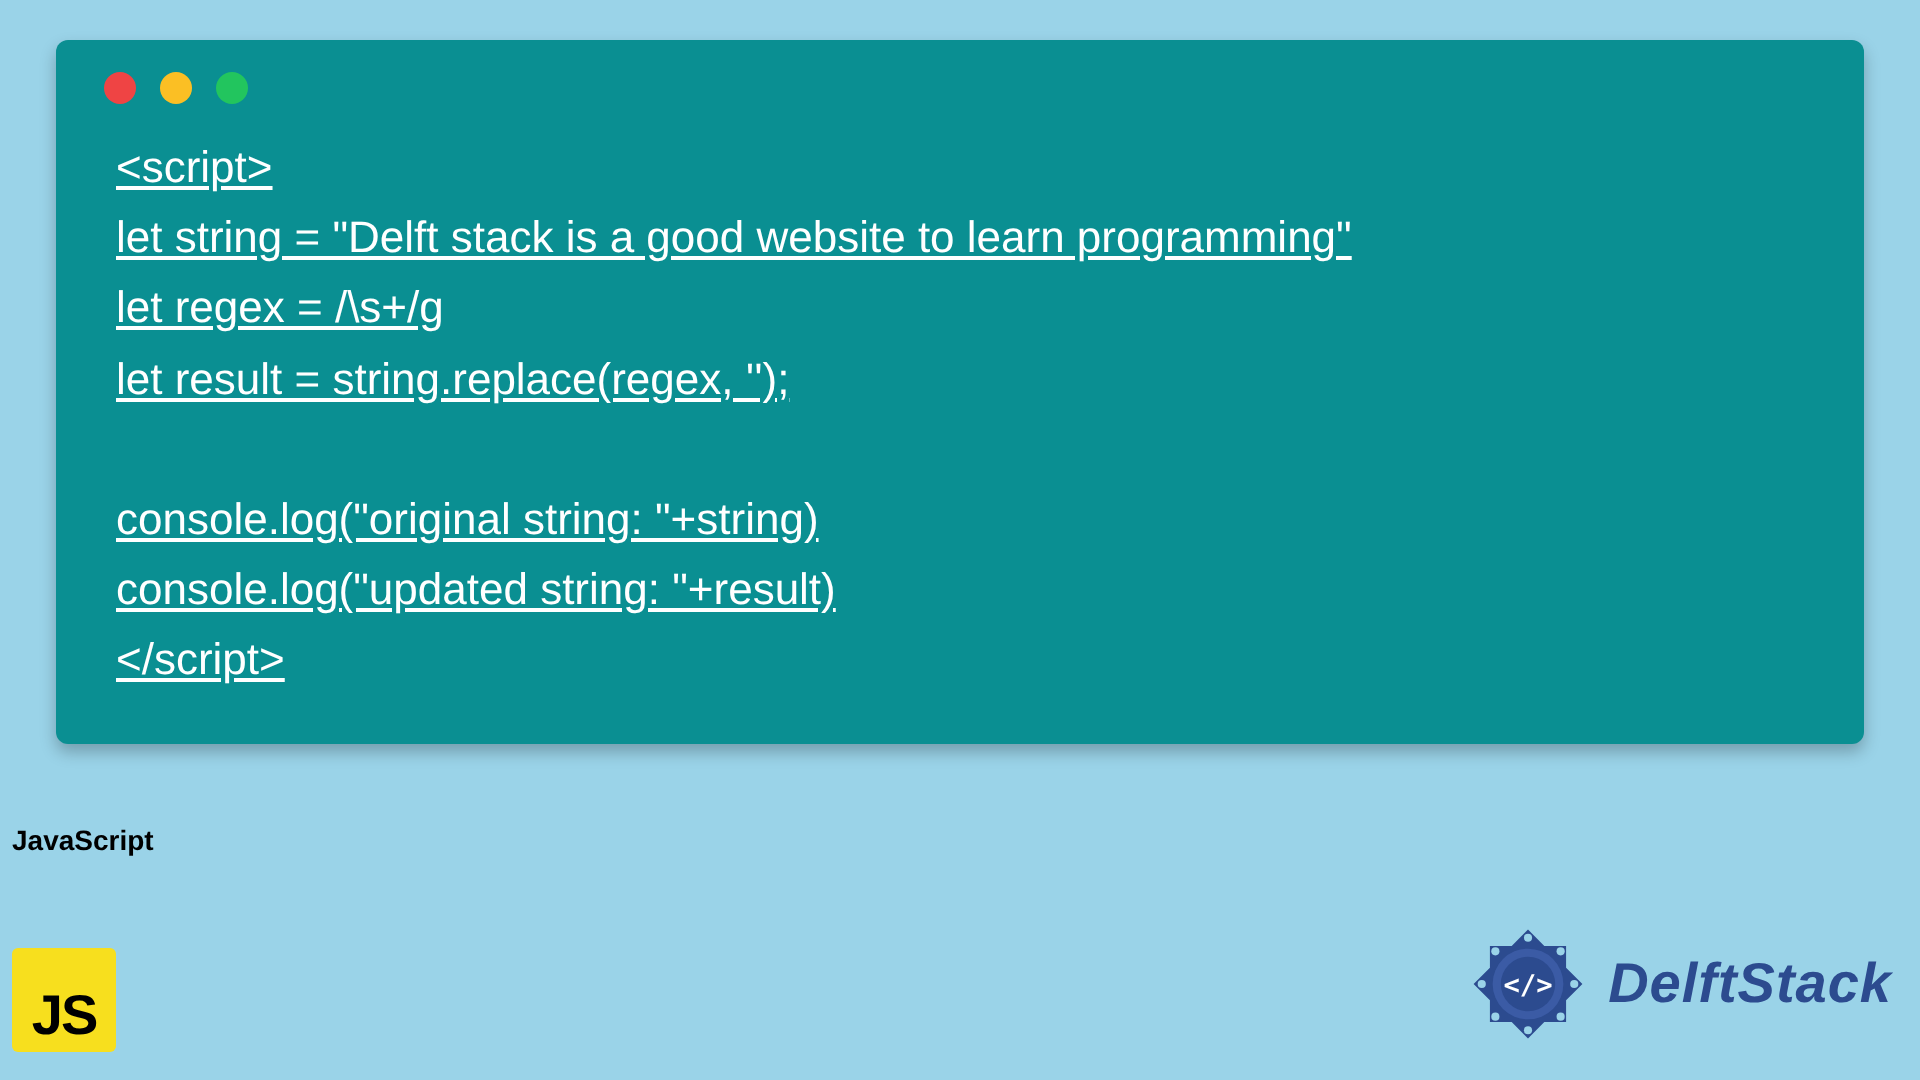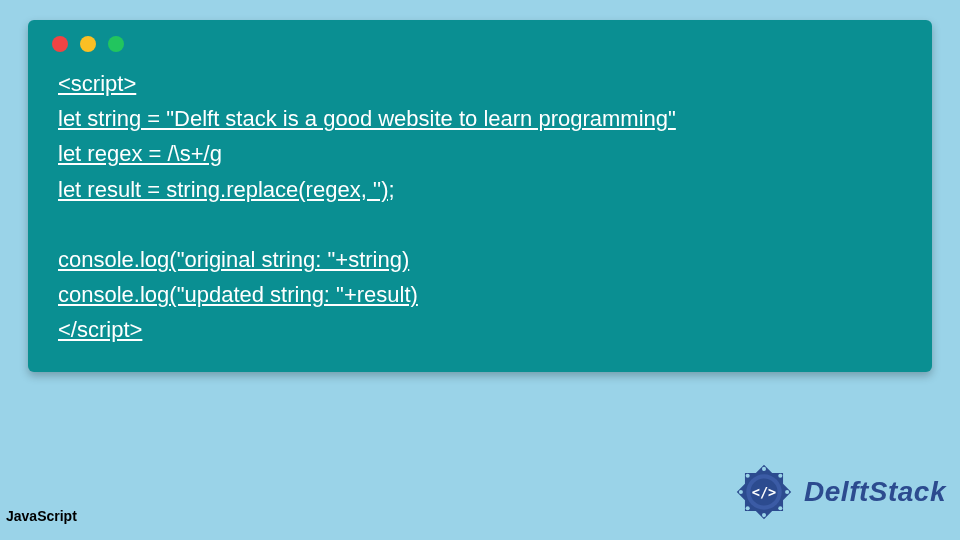--- a/index.html
+++ b/index.html
@@ -113,20 +113,23 @@
 let result = string.replace(regex, '');
 
 console.log("original string: "+string)
 console.log("updated string: "+result)
 &lt;/script&gt;</div>
 </div>
 
 <div class="footer">
   <div class="js-badge">
     <span class="js-label">JavaScript</span>
+    <div class="js-logo">
+      <span class="letters">JS</span>
+    </div>
   </div>
   <div class="delft-brand">
     <svg width="68" height="68" viewBox="0 0 100 100">
       <g transform="translate(50,50)">
         <polygon points="0,-40 12,-28 28,-28 28,-12 40,0 28,12 28,28 12,28 0,40 -12,28 -28,28 -28,12 -40,0 -28,-12 -28,-28 -12,-28" fill="#2c4b8f"></polygon>
         <circle r="26" fill="#3b5ba5"></circle>
         <circle r="20" fill="#2c4b8f"></circle>
         <text x="0" y="7" text-anchor="middle" fill="#fff" font-size="20" font-family="monospace" font-weight="bold">&lt;/&gt;</text>
         <circle cx="0" cy="-34" r="3" fill="#9ad3e8"></circle>
         <circle cx="24" cy="-24" r="3" fill="#9ad3e8"></circle>

